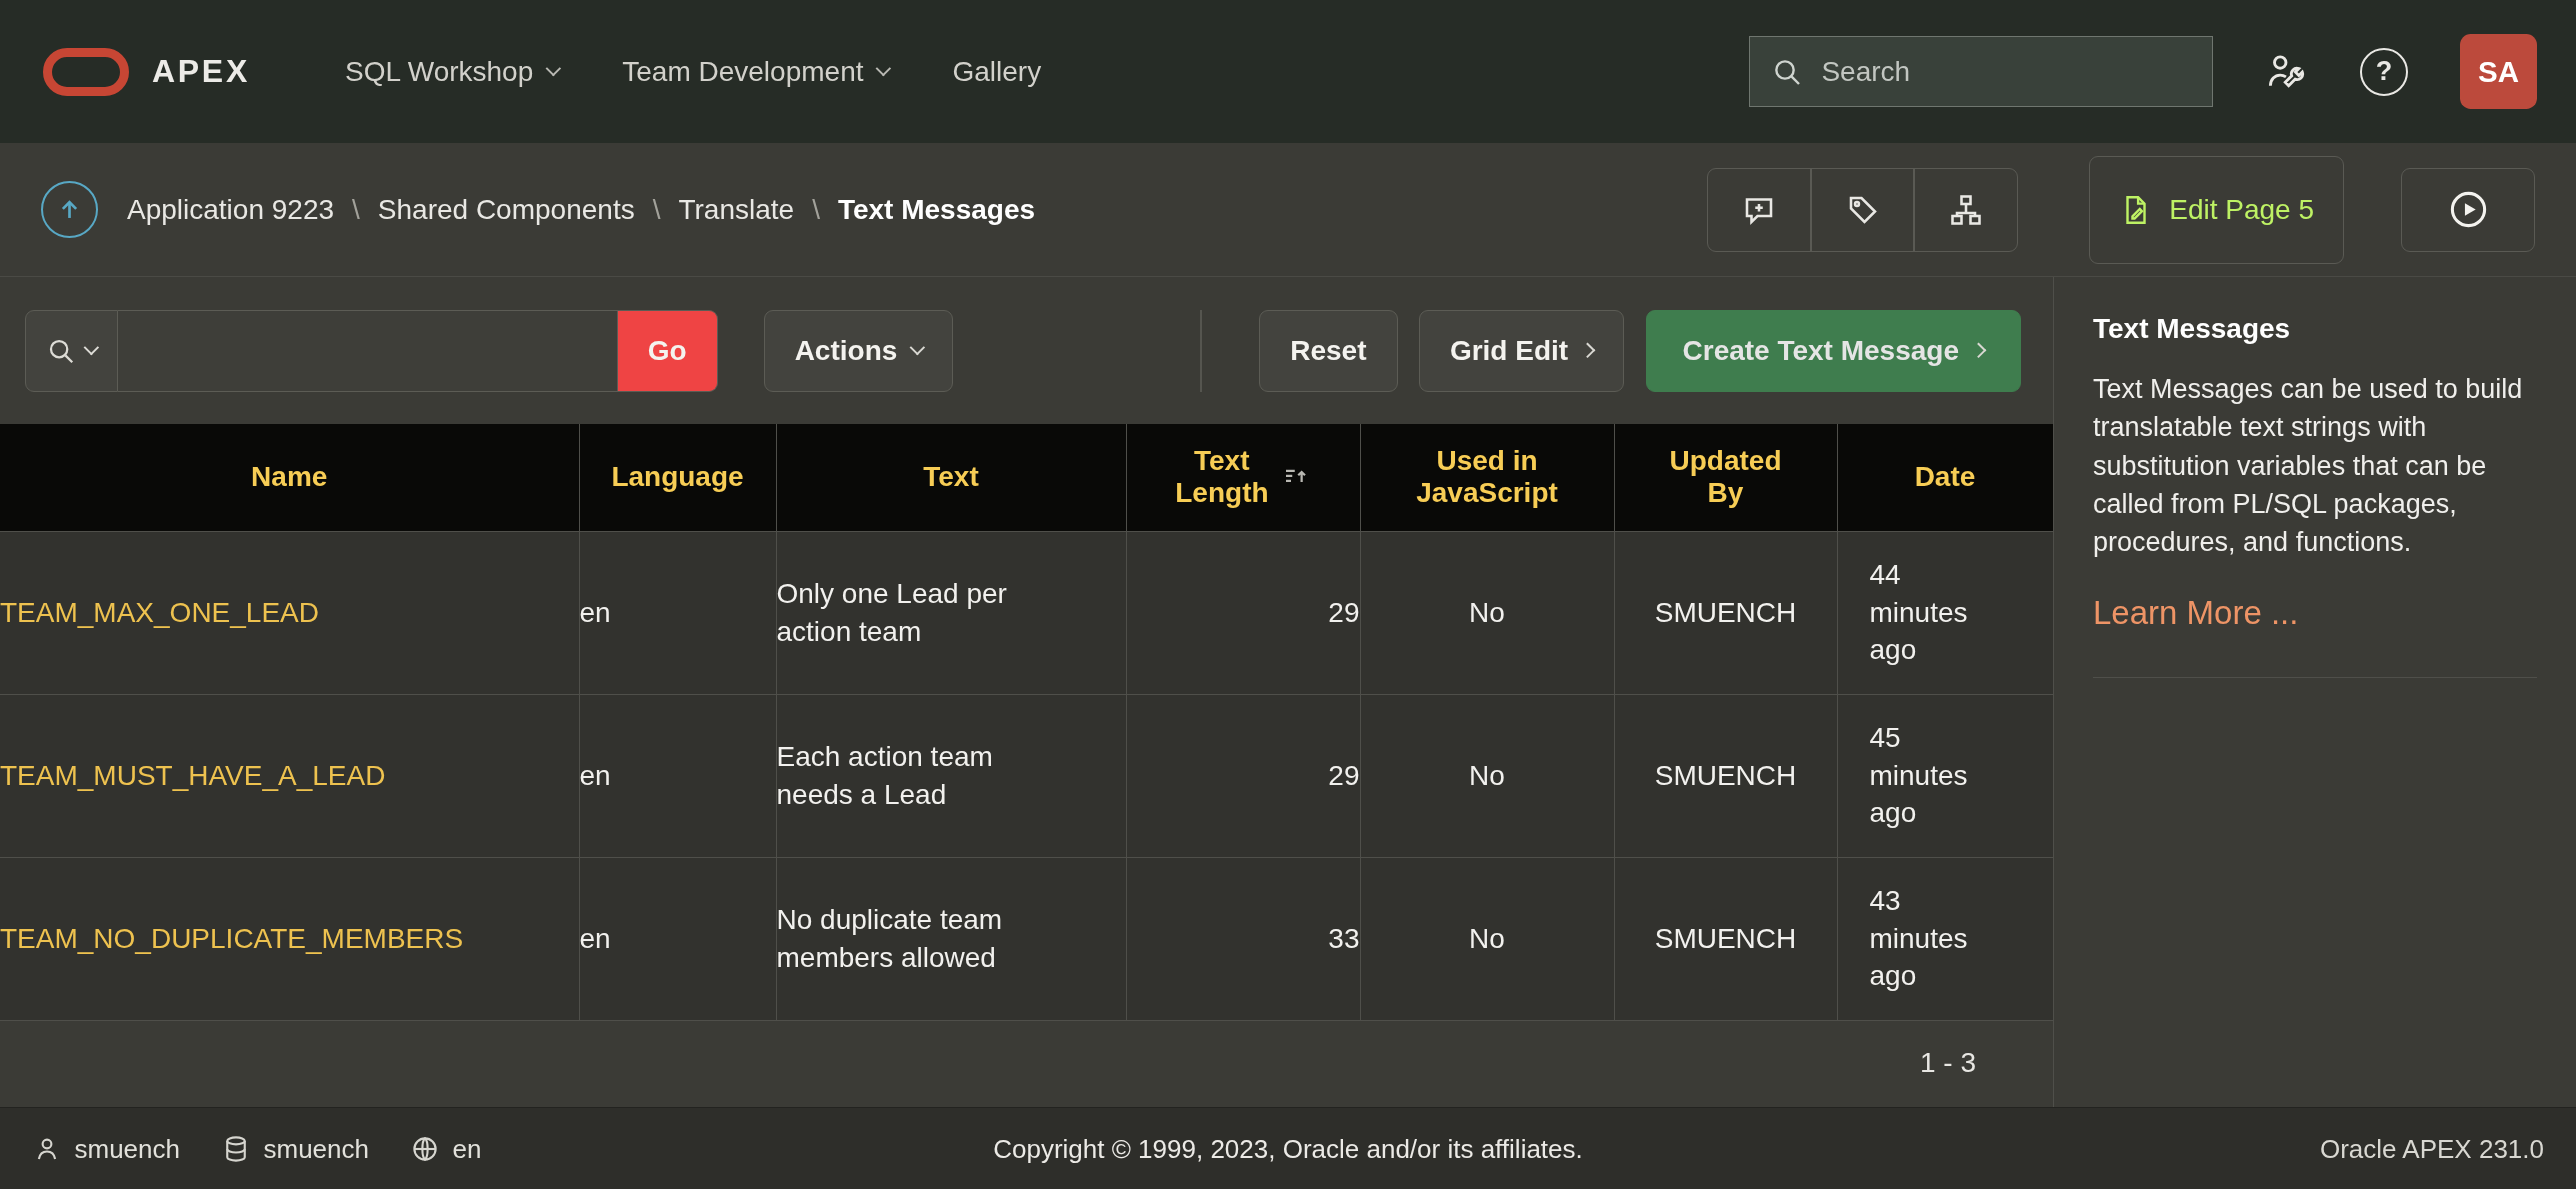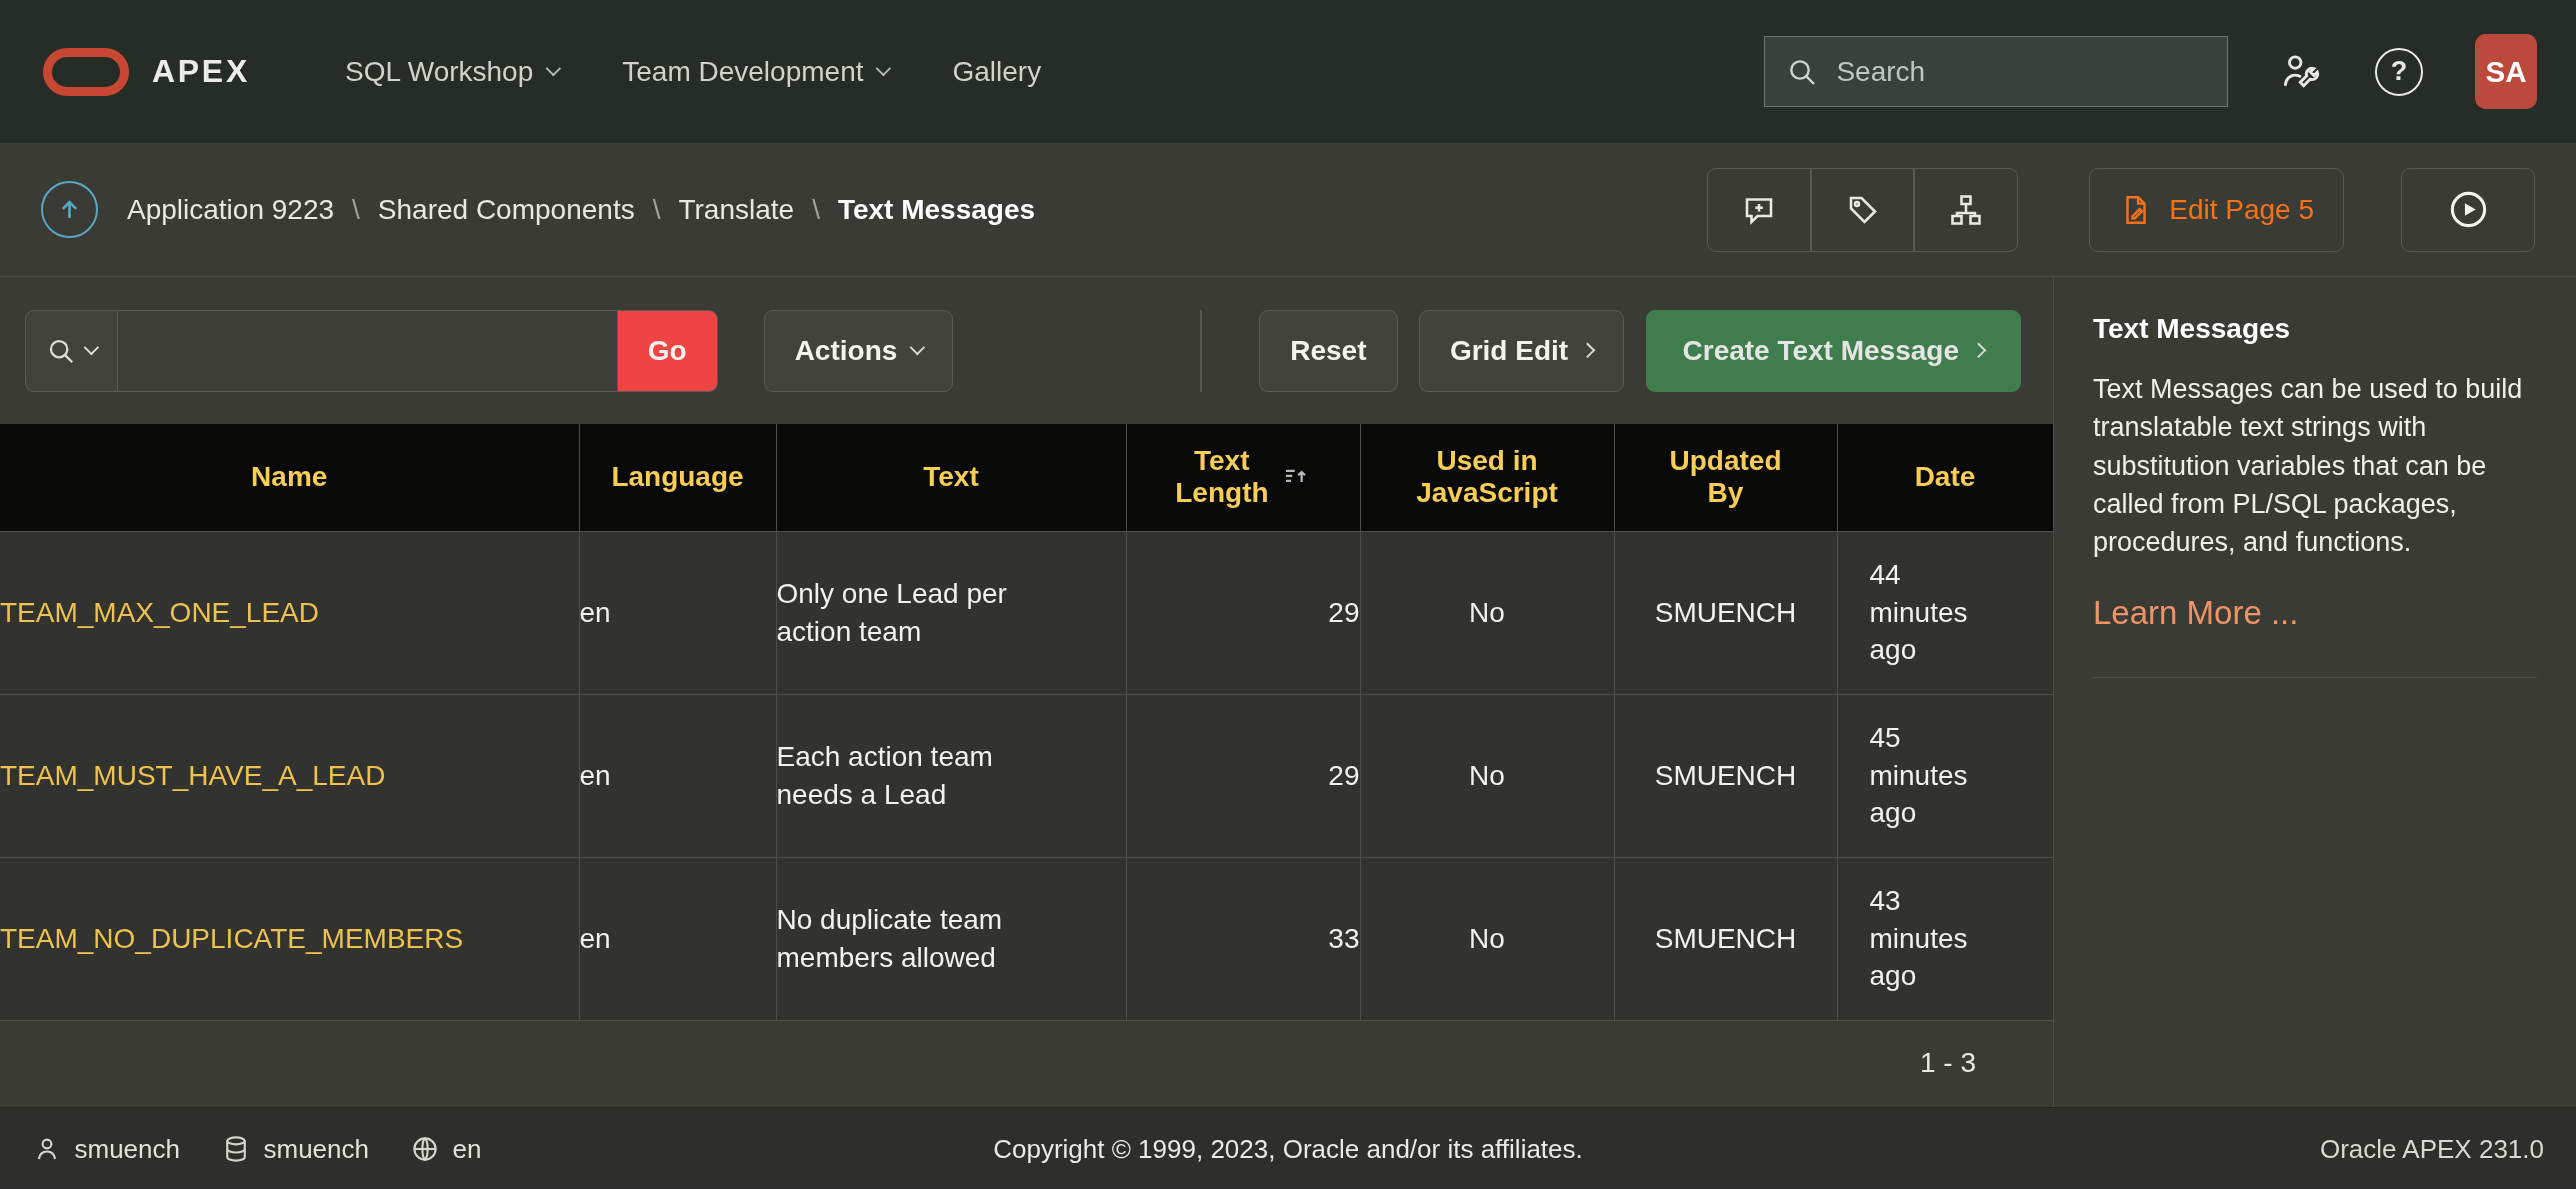--- a/index.html
+++ b/index.html
@@ -38,21 +38,21 @@
   }
   .global-search input {
     flex:1; background:transparent; border:none; outline:none;
     font-family:inherit; font-size:28px; color:#ffffff; min-width:0;
   }
   .global-search input::placeholder { color:#c2c6c1; }
   .top-icon { margin-left:52px; color:#e9e8e4; display:flex; align-items:center; cursor:pointer; }
   .help-circle { width:48px; height:48px; border:2.7px solid #e9e8e4; border-radius:50%;
                  display:flex; align-items:center; justify-content:center;
                  font-size:27px; font-weight:bold; }
-  .avatar { margin-left:52px; width:62px; height:75px; background:#bc4a3c; border-radius:10.7px;
+  .avatar { margin-left:52px; width:77px; height:75px; background:#bc4a3c; border-radius:10.7px;
             display:flex; align-items:center; justify-content:center;
             font-size:29.5px; font-weight:bold; color:#fff; cursor:pointer; }
 
   
   .breadcrumb-bar {
     height:134px; display:flex; align-items:center; padding:0 41px;
     border-bottom:1.8px solid #4a4a45; background:#3b3b36;
   }
   .up-circle { width:57px; height:57px; border:2.7px solid #58a8c5; border-radius:50%;
                color:#58a8c5; display:flex; align-items:center; justify-content:center;
@@ -61,23 +61,23 @@
   .crumb { color:#e9e8e4; cursor:pointer; }
   .crumb.current { color:#ffffff; font-weight:bold; cursor:default; }
   .crumb-sep { color:#a2a19a; margin:0 18px; }
   .bc-right { margin-left:auto; display:flex; align-items:center; }
   .icon-btn { width:105px; height:84px; border:1.8px solid #5a5a54; background:transparent;
               display:flex; align-items:center; justify-content:center; color:#e9e8e4; cursor:pointer; }
   .btn-group { display:flex; }
   .btn-group .icon-btn + .icon-btn { margin-left:-1.8px; }
   .btn-group .icon-btn:first-child { border-radius:9px 0 0 9px; }
   .btn-group .icon-btn:last-child  { border-radius:0 9px 9px 0; }
-  .edit-page-btn { margin-left:71px; height:84px; border:1.8px solid #5a5a54; border-radius:9px;
+  .edit-page-btn { margin-left:71px; height:108px; border:1.8px solid #5a5a54; border-radius:9px;
                    display:flex; align-items:center; gap:16px; padding:0 29px;
-                   font-size:28px; color:#f97316; cursor:pointer; }
+                   font-size:28px; color:#bef264; cursor:pointer; }
   .play-btn { margin-left:57px; width:134px; height:84px; border:1.8px solid #5a5a54; border-radius:9px;
               display:flex; align-items:center; justify-content:center; color:#f4f3ef; cursor:pointer; }
 
   
   .main { display:flex; height:830px; }
   .left-col { flex:1; display:flex; flex-direction:column; min-width:0; }
 
   
   .toolbar { height:147px; display:flex; align-items:center; padding:0 32px 0 25px; }
   .search-group { display:flex; align-items:stretch; height:82px; }

